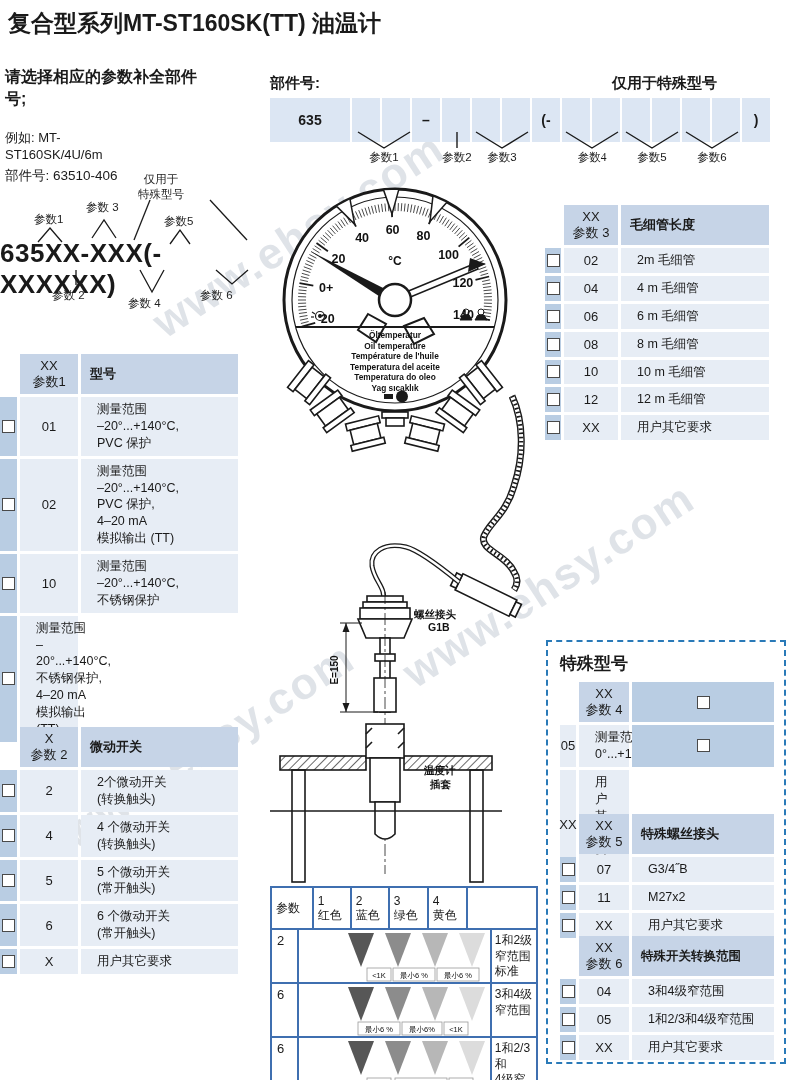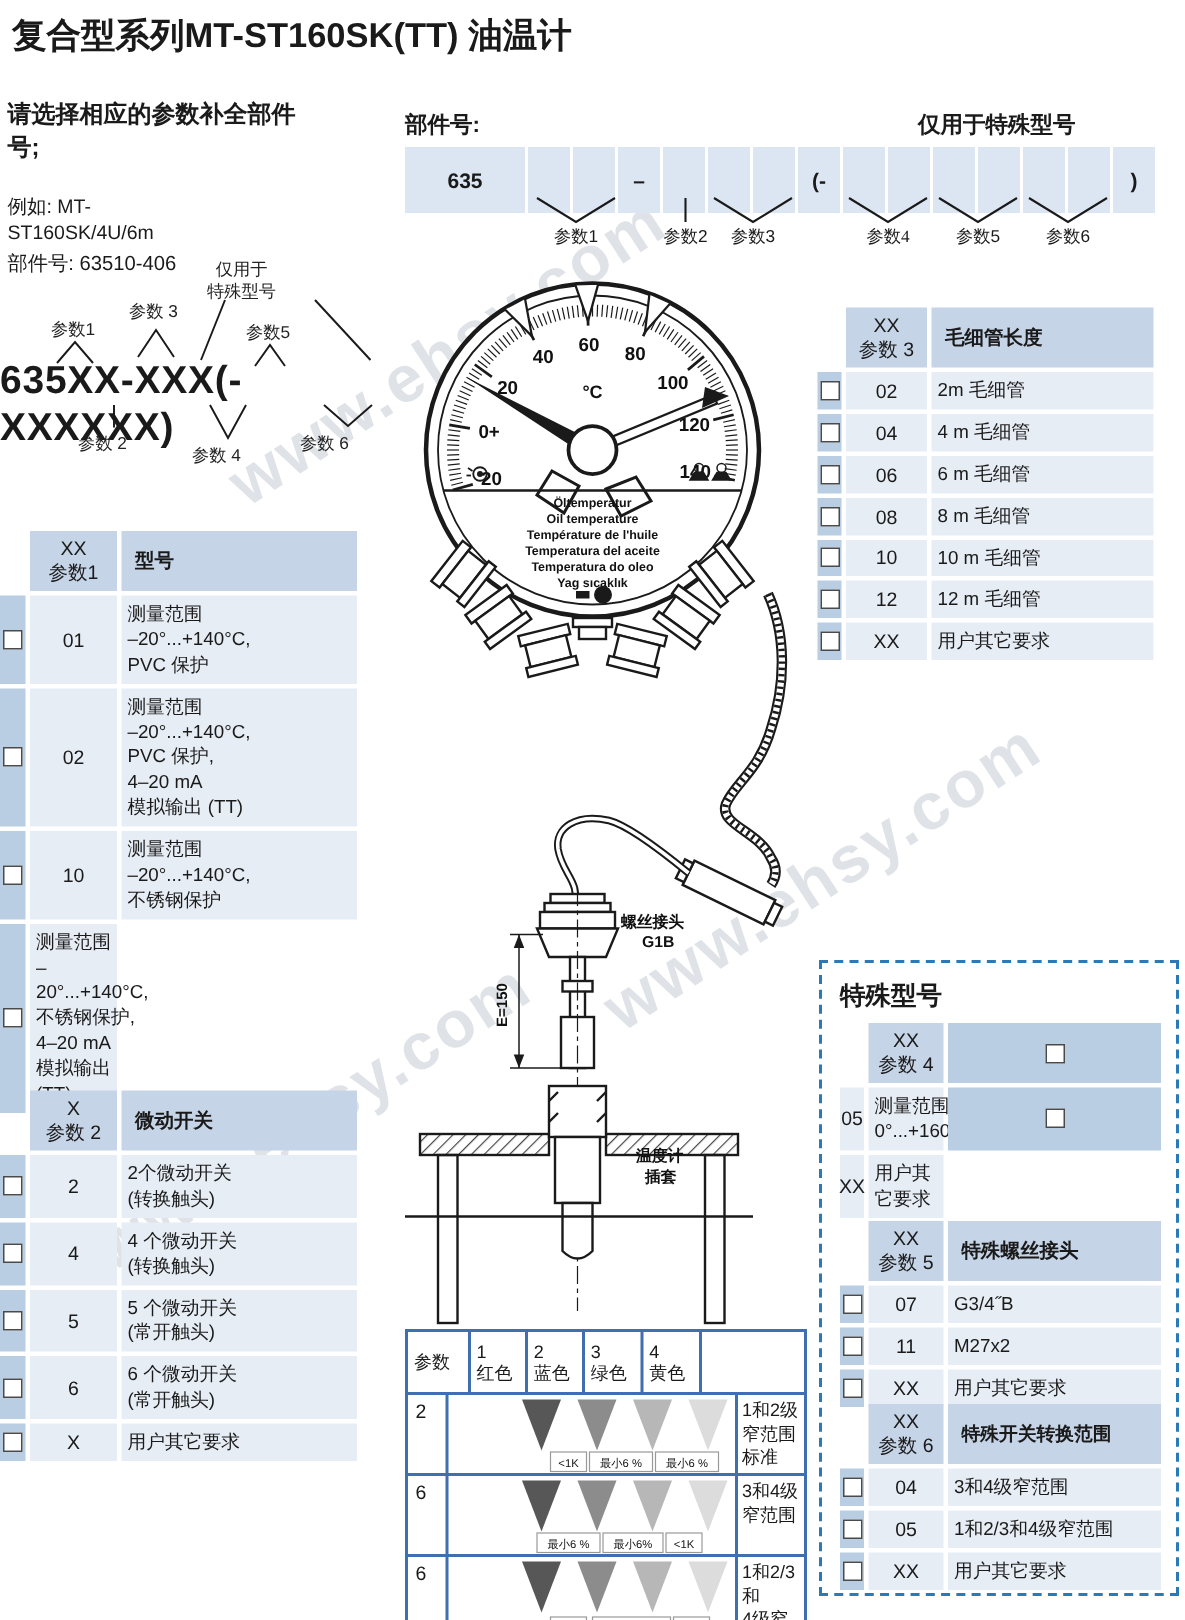--- a/index.html
+++ b/index.html
@@ -30,21 +30,21 @@
   .ptable{position:absolute;display:grid;gap:3px;}
   .cols-l{grid-template-columns:17px 58px 157px;}
   .cols-r{grid-template-columns:16px 54px 148px;}
   .cols-s{grid-template-columns:16px 50px 142px;}
   .ph{background:#c6d4e7;display:flex;align-items:center;min-height:40px;font-size:13px;}
   .ph.code{grid-column:2;justify-content:center;text-align:center;line-height:1.25;}
   .ph.name{grid-column:3;padding-left:9px;font-weight:bold;}
   .cbc{background:#b9cde3;display:flex;align-items:center;justify-content:center;}
   .cb{width:11px;height:11px;background:#fff;border:1.5px solid #4a4a4a;}
   .codec{background:#e7edf5;display:flex;align-items:center;justify-content:center;font-size:13px;}
-  .descc{background:#e7edf5;padding:4px 4px;font-size:12.5px;line-height:1.35;display:flex;align-items:center;}
+  .descc{background:#e7edf5;padding:4px 16px;font-size:12.5px;line-height:1.35;display:flex;align-items:center;}
   
   .spbox{left:546px;top:640px;width:240px;height:424px;border:2px dashed #2a7ab8;box-sizing:border-box;}
   .spbox .sptitle{position:absolute;left:12px;top:10px;font-size:17px;font-weight:bold;}
   
   .swt{left:270px;top:886px;width:268px;border:2px solid #3f6fb0;box-sizing:border-box;background:#fff;}
   .sw-row{display:flex;}
   .sw-row + .sw-row{border-top:2px solid #3f6fb0;}
   .sw-h{height:40px;}
   .sw-h .hcell{border-right:2px solid #3f6fb0;display:flex;align-items:center;padding-left:4px;
                font-size:12px;line-height:1.2;}

